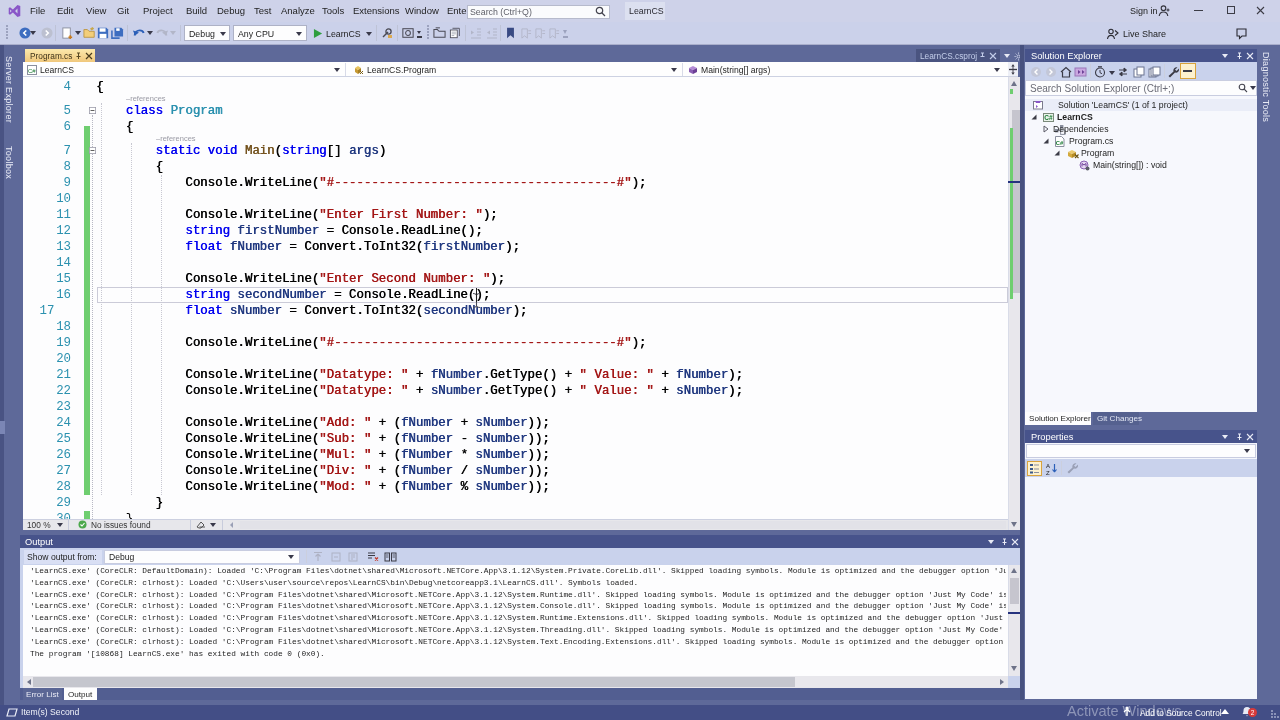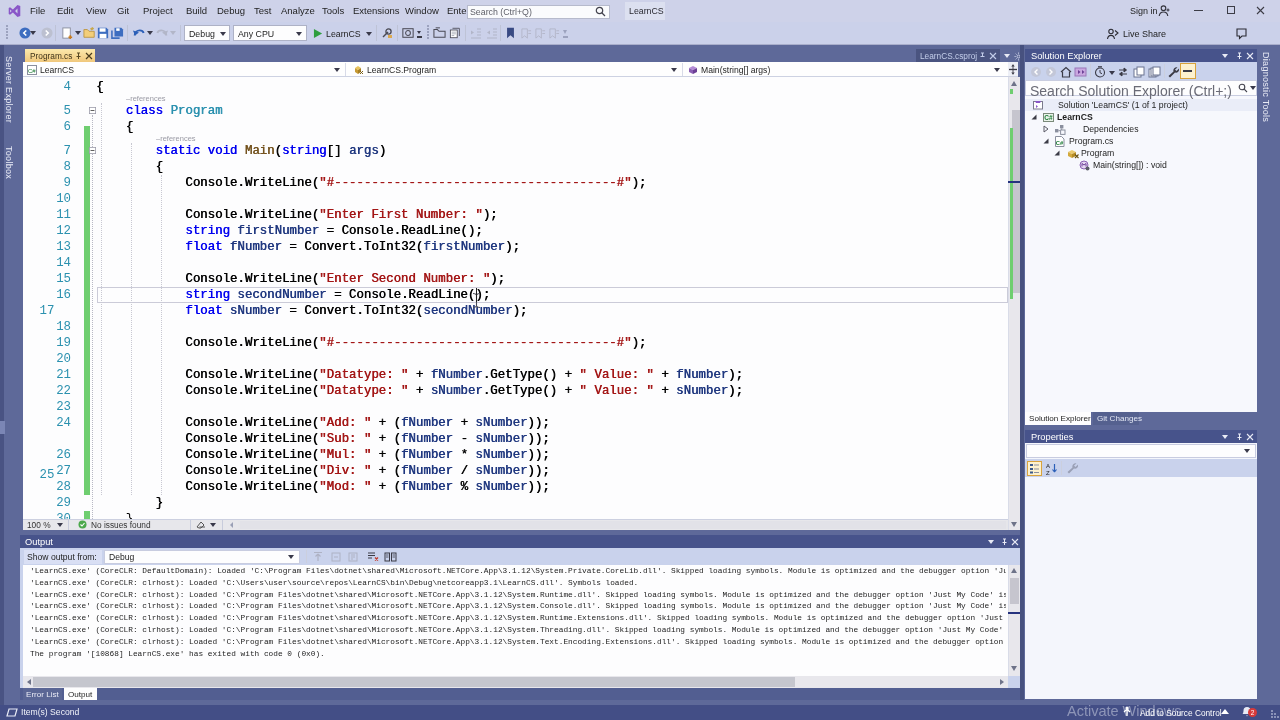--- a/index.html
+++ b/index.html
@@ -251,21 +251,21 @@
 <div class="abs" style="left:23px;top:271px;width:48px;text-align:right;color:#2B91AF;font-size:12.4px;line-height:16px;font-family:'Liberation Mono',monospace;">15</div>
 <div class="abs" style="left:23px;top:287px;width:48px;text-align:right;color:#2B91AF;font-size:12.4px;line-height:16px;font-family:'Liberation Mono',monospace;">16</div>
 <div class="abs" style="left:23px;top:303px;width:48px;text-align:center;color:#2B91AF;font-size:12.4px;line-height:16px;font-family:'Liberation Mono',monospace;">17</div>
 <div class="abs" style="left:23px;top:319px;width:48px;text-align:right;color:#2B91AF;font-size:12.4px;line-height:16px;font-family:'Liberation Mono',monospace;">18</div>
 <div class="abs" style="left:23px;top:335px;width:48px;text-align:right;color:#2B91AF;font-size:12.4px;line-height:16px;font-family:'Liberation Mono',monospace;">19</div>
 <div class="abs" style="left:23px;top:351px;width:48px;text-align:right;color:#2B91AF;font-size:12.4px;line-height:16px;font-family:'Liberation Mono',monospace;">20</div>
 <div class="abs" style="left:23px;top:367px;width:48px;text-align:right;color:#2B91AF;font-size:12.4px;line-height:16px;font-family:'Liberation Mono',monospace;">21</div>
 <div class="abs" style="left:23px;top:383px;width:48px;text-align:right;color:#2B91AF;font-size:12.4px;line-height:16px;font-family:'Liberation Mono',monospace;">22</div>
 <div class="abs" style="left:23px;top:399px;width:48px;text-align:right;color:#2B91AF;font-size:12.4px;line-height:16px;font-family:'Liberation Mono',monospace;">23</div>
 <div class="abs" style="left:23px;top:415px;width:48px;text-align:right;color:#2B91AF;font-size:12.4px;line-height:16px;font-family:'Liberation Mono',monospace;">24</div>
-<div class="abs" style="left:23px;top:431px;width:48px;text-align:center;color:#2B91AF;font-size:12.4px;line-height:16px;font-family:'Liberation Mono',monospace;margin-top:36px;">25</div>
+<div class="abs" style="left:23px;top:431px;width:48px;text-align:right;color:#2B91AF;font-size:12.4px;line-height:16px;font-family:'Liberation Mono',monospace;">25</div>
 <div class="abs" style="left:23px;top:447px;width:48px;text-align:right;color:#2B91AF;font-size:12.4px;line-height:16px;font-family:'Liberation Mono',monospace;">26</div>
 <div class="abs" style="left:23px;top:463px;width:48px;text-align:right;color:#2B91AF;font-size:12.4px;line-height:16px;font-family:'Liberation Mono',monospace;">27</div>
 <div class="abs" style="left:23px;top:479px;width:48px;text-align:right;color:#2B91AF;font-size:12.4px;line-height:16px;font-family:'Liberation Mono',monospace;">28</div>
 <div class="abs" style="left:23px;top:495px;width:48px;text-align:right;color:#2B91AF;font-size:12.4px;line-height:16px;font-family:'Liberation Mono',monospace;">29</div>
 <div class="abs" style="left:23px;top:511px;width:48px;text-align:right;color:#2B91AF;font-size:12.4px;line-height:16px;font-family:'Liberation Mono',monospace;">30</div>
 <svg class="abs" style="left:89px;top:107px" width="7" height="7" viewBox="0 0 9 9">
     <rect x="0.5" y="0.5" width="8" height="8" fill="#fff" stroke="#9a9aa8"></rect>
     <path d="M2 4.5h5" stroke="#555" stroke-width="1.2"></path>
   </svg>
 <svg class="abs" style="left:89px;top:147px" width="7" height="7" viewBox="0 0 9 9">
@@ -380,21 +380,21 @@
     <rect x="3" y="2" width="7" height="8" fill="#fff" stroke="#6a7390"></rect>
     <rect x="5" y="1" width="7" height="8" fill="#fff" stroke="#6a7390"></rect>
   </svg>
 <div class="abs" style="left:1164px;top:64px;width:1px;height:14px;background:#CBCFDE;"></div>
 <svg class="abs" style="left:1167px;top:66px" width="12" height="12" viewBox="0 0 12 12">
     <path d="M10.5 1.5a3.2 3.2 0 0 0-4 4L1.5 10l1.5 1.5 5-5a3.2 3.2 0 0 0 4-4L9.5 5 8 3.5z" fill="#3b3b46"></path>
   </svg>
 <div class="abs" style="left:1180px;top:63px;width:16px;height:16px;background:#FDF2CF;border:1px solid #D9A33C;"></div>
 <div class="abs" style="left:1183px;top:70px;width:9px;height:2px;background:#3b3b46;"></div>
 <div class="abs" style="left:1025px;top:80px;width:232px;height:16px;background:#FDFDFE;border:1px solid #C9CDE0;"></div>
-<div class="abs" style="left:1030px;top:83px;font-size:14px;color:#6a6b76;">Search Solution Explorer (Ctrl+;)</div>
+<div class="abs" style="left:1030px;top:83px;font-size:10px;color:#6a6b76;">Search Solution Explorer (Ctrl+;)</div>
 <svg class="abs" style="left:1238px;top:83px" width="10" height="10" viewBox="0 0 10 10">
     <circle cx="4" cy="4" r="2.8" fill="none" stroke="#43434e" stroke-width="1.1"></circle>
     <line x1="6.2" y1="6.2" x2="9" y2="9" stroke="#43434e" stroke-width="1.1"></line>
   </svg>
 <div class="caret-d abs" style="left:1250px;top:86px;border-left-width:3px;border-right-width:3px;"></div>
 <div class="abs" style="left:1025px;top:99px;width:232px;height:12px;background:#EAEDF8;"></div>
 <svg class="abs" style="left:1033px;top:100px" width="10" height="10" viewBox="0 0 10 10">
     <rect x="0.5" y="1.5" width="9" height="7.5" fill="#fff" stroke="#7a7a8c"></rect>
     <path d="M2 1h6l-1 2H3z" fill="#8A57C8"></path>
     <path d="M3 5l2 1.5L3 8z" fill="#8A57C8"></path>
@@ -410,21 +410,21 @@
 <div class="abs" style="left:1057px;top:112px;font-size:8.7px;color:#1e1e1e;font-weight:bold;height:12px;line-height:11px;">LearnCS</div>
 <svg class="abs" style="left:1042px;top:125px" width="8" height="8" viewBox="0 0 8 8">
     <path d="M2 1l4 3-4 3z" fill="none" stroke="#5a5a66" stroke-width="1"></path>
   </svg>
 <svg class="abs" style="left:1054px;top:124px" width="12" height="11" viewBox="0 0 12 11">
     <rect x="1" y="5" width="3.4" height="3.4" fill="#8a8f9e"></rect>
     <rect x="6" y="1" width="3.4" height="3.4" fill="#8a8f9e"></rect>
     <rect x="6.6" y="6" width="4.4" height="4.4" fill="none" stroke="#8a8f9e"></rect>
     <path d="M4.4 6.7 6 6.7M7.7 4.4v1.6" stroke="#8a8f9e"></path>
   </svg>
-<div class="abs" style="left:1083px;top:124px;font-size:8.7px;color:#1e1e1e;height:12px;line-height:11px;">Dependencies</div>
+<div class="abs" style="left:1053px;top:124px;font-size:8.7px;color:#1e1e1e;height:12px;line-height:11px;">Dependencies</div>
 <svg class="abs" style="left:1042px;top:137px" width="8" height="8" viewBox="0 0 8 8">
     <path d="M6.5 1.5v5h-5z" fill="#3b3b46"></path>
   </svg>
 <svg class="abs" style="left:1054px;top:136px" width="11" height="11" viewBox="0 0 11 11">
     <path d="M1.5 0.5h6l2.5 2.5v7.5h-8.5z" fill="#fff" stroke="#8a8f9e"></path>
     <text x="1.8" y="8.6" font-size="5.8" fill="#1B7A34" font-family="Liberation Sans" font-weight="bold">C#</text>
   </svg>
 <div class="abs" style="left:1069px;top:136px;font-size:8.7px;color:#1e1e1e;height:12px;line-height:11px;">Program.cs</div>
 <svg class="abs" style="left:1053px;top:149px" width="8" height="8" viewBox="0 0 8 8">
     <path d="M6.5 1.5v5h-5z" fill="#3b3b46"></path>

